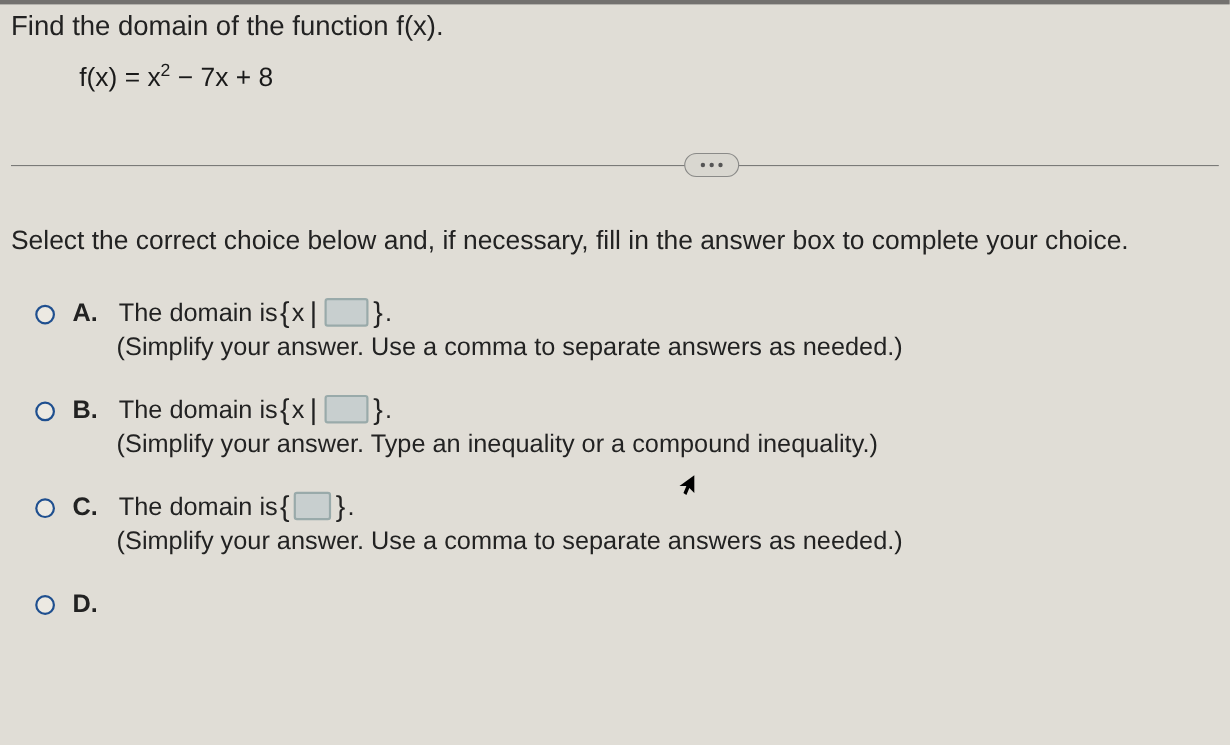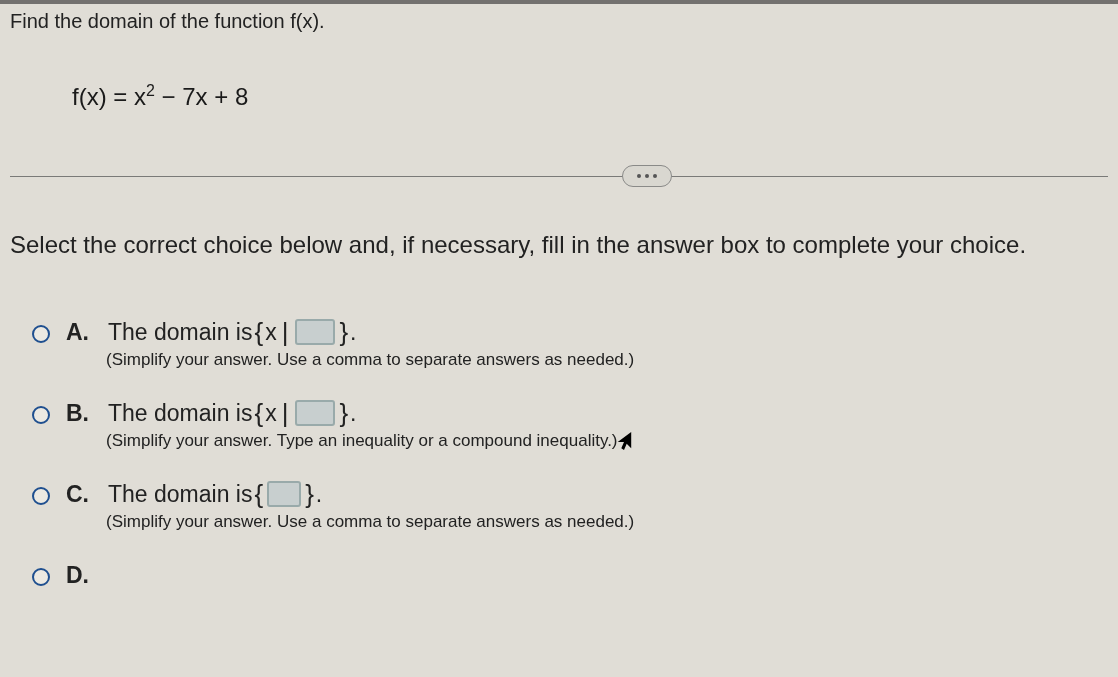--- a/index.html
+++ b/index.html
@@ -11,23 +11,23 @@
     padding: 6px 10px 30px 10px;
     position: relative;
   }
   body::before {
     content:"";
     position:absolute; top:0; left:0; right:0; height:4px;
     background:#2a2a2a; opacity:0.6;
   }
   .question-area { padding: 4px 0 0 0; }
   .prompt {
-    font-size: 20px;
+    font-size: 25px;
     color: #222;
-    margin-bottom: 50px;
+    margin-bottom: 18px;
   }
   .formula {
     font-size: 24px;
     margin-left: 62px;
     margin-bottom: 50px;
     font-family: Arial, sans-serif;
   }
   .formula sup { font-size: 16px; vertical-align: super; line-height:0; }
   .divider-row {
     position: relative;
@@ -50,21 +50,21 @@
     border-radius: 12px;
     width: 50px; height: 22px;
     display:flex; align-items:center; justify-content:center;
     gap:4px;
     cursor:pointer;
   }
   .ellipsis-pill .dot { width:4px; height:4px; background:#555; border-radius:50%; }
   .instruction {
     font-size: 24px;
     color: #222;
-    margin-bottom: 60px;
+    margin-bottom: 38px;
   }
   .choices { padding-left: 22px; }
   .choice {
     display:flex;
     align-items:flex-start;
     margin-bottom: 30px;
   }
   .radio {
     width:18px; height:18px;
     border:2px solid #1f4f8f;
@@ -83,21 +83,21 @@
     align-items:center;
     flex-wrap:wrap;
     gap:2px;
   }
   .choice-letter {
     font-weight:bold;
     margin-right:14px;
     min-width:26px;
   }
   .hint {
-    font-size:17px;
+    font-size:23px;
     color:#222;
     margin-top:4px;
     margin-left:40px;
   }
   .answer-box {
     display:inline-block;
     width:40px; height:26px;
     border:2px solid #9aa;
     background:#c8cfcf;
     border-radius:3px;

